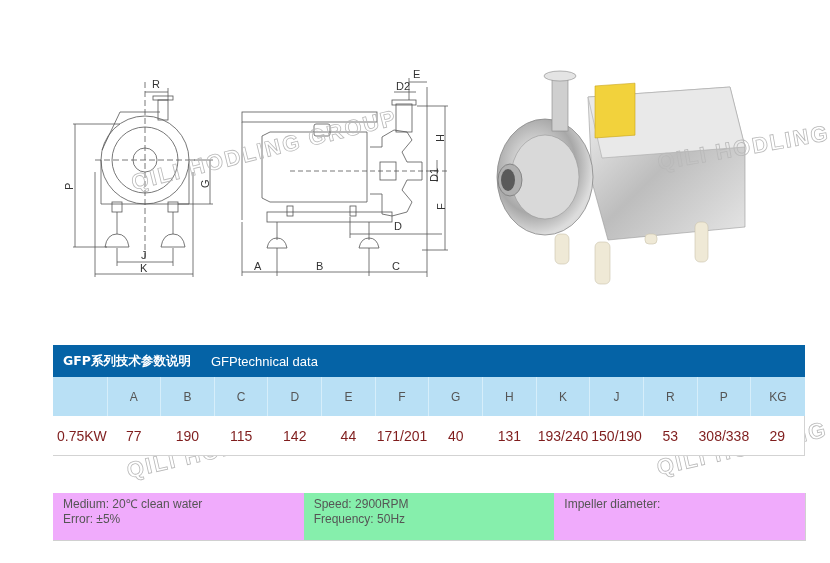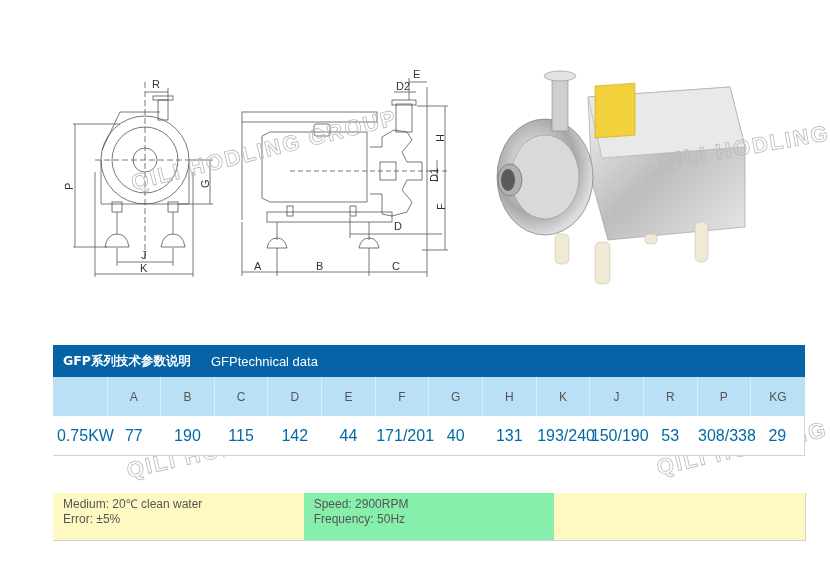--- a/index.html
+++ b/index.html
@@ -7,27 +7,27 @@
   .drawing{position:absolute;}
   .lbl{font-family:"Liberation Sans",sans-serif;font-size:11px;fill:#333;}
   .photo{position:absolute;left:480px;top:62px;width:350px;height:228px;}
   .wm{position:absolute;font-family:"Liberation Sans",sans-serif;font-weight:bold;font-size:22px;letter-spacing:2px;color:transparent;-webkit-text-stroke:0.8px #b9b9b9;white-space:nowrap;transform-origin:left bottom;pointer-events:none;}
   .table-wrap{position:absolute;left:53px;top:345px;width:752px;}
   .t-title{background:#0563a6;height:32px;display:flex;align-items:center;padding-left:10px;color:#fff;font-size:13px;}
   .t-title .cn{font-weight:bold;font-family:"DejaVu Sans",sans-serif;font-size:12.5px;}
   .t-title .en{margin-left:20px;}
   table{border-collapse:collapse;width:100%;table-layout:fixed;}
   th{background:#b9e0f5;height:37px;font-weight:normal;font-size:12px;color:#555;border-right:1px solid #d6eefa;}
-  td{height:37px;font-size:16px;color:#0369a1;text-align:center;border-bottom:1px solid #d3d3d3;background:#fff;}
+  td{height:37px;font-size:14px;color:#7f1d1d;text-align:center;border-bottom:1px solid #d3d3d3;background:#fff;}
   td.first{text-align:left;padding-left:4px;}
   tr td:last-child{border-right:1px solid #d3d3d3;}
   th:last-child{border-right:none;}
   .specs{position:absolute;left:53px;top:493px;width:752px;height:47px;display:flex;border-bottom:1px solid #d0d0d0;border-right:1px solid #d0d0d0;}
   .spec{flex:1;padding:4px 0 0 10px;font-size:12px;line-height:15px;color:#555;}
-  .spec.blue{background:#fef9c3;}
+  .spec.blue{background:#f0abfc;}
   .spec.white{background:#86efac;}
 </style>
 </head>
 <body>
 
 <svg class="drawing" style="left:55px;top:62px;" width="180" height="230" viewBox="0 0 180 230">
   <g fill="none" stroke="#555" stroke-width="0.8">
 
     <line x1="90" y1="20" x2="90" y2="200" stroke-dasharray="6,3"></line>
     <line x1="40" y1="98" x2="140" y2="98" stroke-dasharray="6,3"></line>
@@ -234,14 +234,15 @@
 <div class="specs">
   <div class="spec blue">
     <div>Medium: 20℃ clean water</div>
     <div>Error: ±5%</div>
   </div>
   <div class="spec white">
     <div>Speed: 2900RPM</div>
     <div>Frequency: 50Hz</div>
   </div>
   <div class="spec blue">
+    <div>Impeller diameter:</div>
   </div>
 </div>
 
 </body></html>

